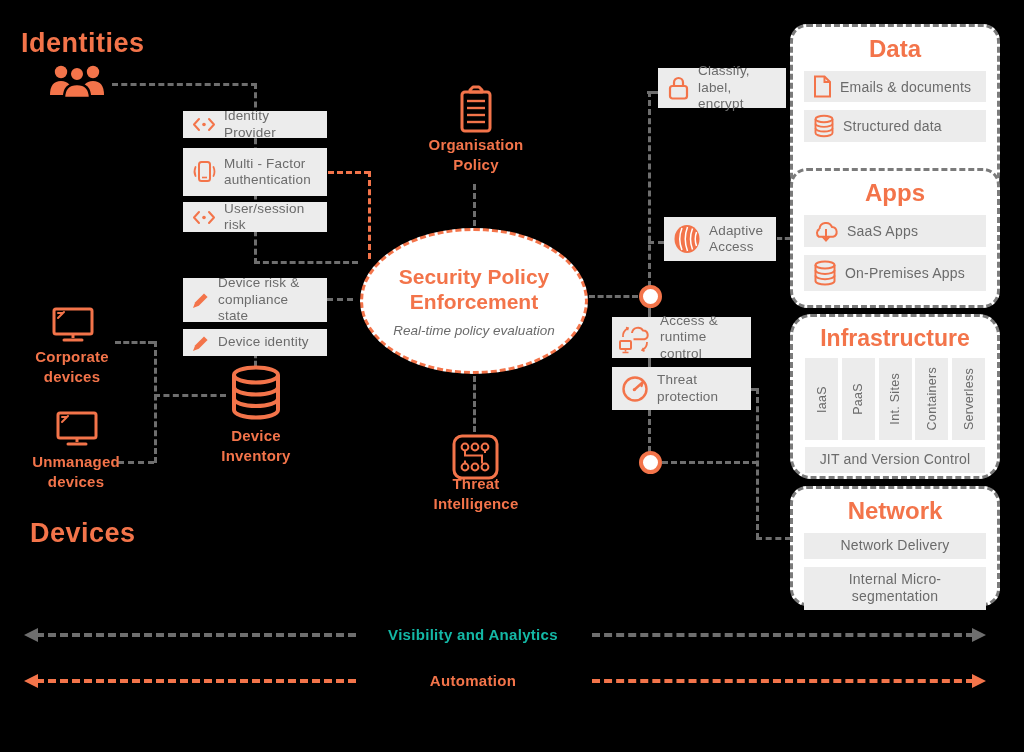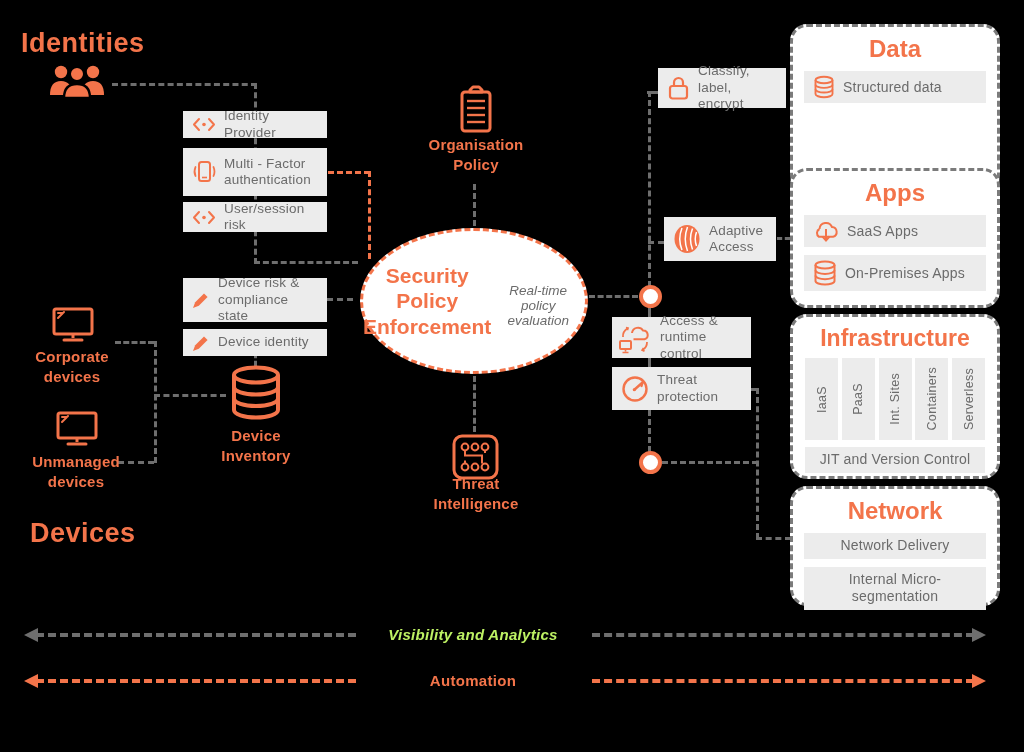--- a/index.html
+++ b/index.html
@@ -17,21 +17,21 @@
   .vline{position:absolute;border-left:3px dashed var(--gray);z-index:1;}
   .oline{border-color:var(--orange);}
   .gbox{position:absolute;background:var(--boxbg);display:flex;align-items:center;gap:8px;
         padding:3px 6px 3px 9px;box-sizing:border-box;color:var(--boxtext);
         font-size:13.5px;line-height:1.22;z-index:2;letter-spacing:.2px;}
   .gbox svg{flex:0 0 auto;}
   .node-label{position:absolute;color:var(--orange);font-weight:bold;font-size:15px;
         text-align:center;line-height:1.35;z-index:2;letter-spacing:.2px;}
   .ellipse{position:absolute;left:360px;top:228px;width:228px;height:146px;background:#fff;
         border:3px dashed var(--orange);border-radius:50%;box-sizing:border-box;z-index:2;
-        display:flex;flex-direction:row;align-items:center;justify-content:center;text-align:center;}
+        display:flex;flex-direction:column;align-items:center;justify-content:center;text-align:center;}
   .ellipse .etitle{color:var(--orange);font-weight:800;font-size:21px;line-height:1.2;width:170px;}
   .ellipse .esub{color:var(--boxtext);font-size:13.5px;margin-top:9px;font-style:italic;}
   .cnode{position:absolute;width:23px;height:23px;border-radius:50%;background:#fff;
         border:4.5px solid var(--orange);box-sizing:border-box;z-index:3;}
   .panel{position:absolute;background:#fff;border:3px dashed #7B7B7B;border-radius:17px;
         box-sizing:border-box;padding:5px 11px;z-index:2;}
   .ptitle{color:var(--orange);font-weight:800;font-size:24px;text-align:center;margin:3px 0 8px;}
   .prow{background:var(--boxbg);display:flex;align-items:center;gap:8px;padding:4px 9px;
         margin-bottom:8px;color:var(--boxtext);font-size:14px;min-height:24px;box-sizing:border-box;letter-spacing:.2px;}
   .prow.center{justify-content:center;text-align:center;line-height:1.25;}
@@ -226,20 +226,27 @@
       <path d="M13 15 L21.5 7.5" stroke="#F3744A" stroke-width="2.4" stroke-linecap="round"></path>
       <path d="M21.5 7.5 l-1 3.4" stroke="#F3744A" stroke-width="2.4" stroke-linecap="round"></path>
       <circle cx="13.5" cy="14.5" r="1.6" fill="#F3744A"></circle>
     </svg>
     <span>Threat protection</span>
   </div>
 
   <div class="panel" style="left:790px;top:24px;width:210px;height:168px;">
     <div class="ptitle">Data</div>
     <div class="prow">
+      <svg width="19" height="23" viewBox="0 0 19 23">
+        <path d="M2 1.5 h9.5 L17 7 v14.5 H2 Z" fill="none" stroke="#F3744A" stroke-width="2"></path>
+        <path d="M11.5 1.5 V7 H17" fill="none" stroke="#F3744A" stroke-width="2"></path>
+      </svg>
+      <span>Emails &amp; documents</span>
+    </div>
+    <div class="prow">
       <svg width="22" height="24" viewBox="0 0 22 24">
         <ellipse cx="11" cy="5" rx="8.5" ry="3.2" fill="none" stroke="#F3744A" stroke-width="1.9"></ellipse>
         <path d="M2.5 5 V19 M19.5 5 V19" stroke="#F3744A" stroke-width="1.9"></path>
         <path d="M2.5 19 a8.5 3.2 0 0 0 17 0 M2.5 9.7 a8.5 3.2 0 0 0 17 0 M2.5 14.3 a8.5 3.2 0 0 0 17 0" fill="none" stroke="#F3744A" stroke-width="1.9"></path>
       </svg>
       <span>Structured data</span>
     </div>
   </div>
 
   <div class="panel" style="left:790px;top:168px;width:210px;height:140px;">
@@ -254,21 +261,21 @@
     <div class="prow" style="min-height:34px;">
       <svg width="24" height="28" viewBox="0 0 24 28">
         <ellipse cx="12" cy="6" rx="9.5" ry="3.6" fill="none" stroke="#F3744A" stroke-width="2"></ellipse>
         <path d="M2.5 6 V22 M21.5 6 V22" stroke="#F3744A" stroke-width="2"></path>
         <path d="M2.5 22 a9.5 3.6 0 0 0 19 0 M2.5 11.3 a9.5 3.6 0 0 0 19 0 M2.5 16.6 a9.5 3.6 0 0 0 19 0" fill="none" stroke="#F3744A" stroke-width="2"></path>
       </svg>
       <span>On-Premises Apps</span>
     </div>
   </div>
 
-  <div class="panel" style="left:790px;top:314px;width:210px;height:165px;padding:5px 12px;">
+  <div class="panel" style="left:790px;top:314px;width:210px;height:165px;padding:5px 12px;border-radius:21px;">
     <div class="ptitle" style="font-size:23px;margin-bottom:6px;">Infrastructure</div>
     <div class="cols">
       <div class="icol">
           <span class="vtext">IaaS</span>
         </div>
       <div class="icol">
           <span class="vtext">PaaS</span>
         </div>
       <div class="icol">
           <span class="vtext">Int. Sites</span>
@@ -284,21 +291,21 @@
   </div>
 
   <div class="panel" style="left:790px;top:486px;width:210px;height:120px;">
     <div class="ptitle">Network</div>
     <div class="prow center">Network Delivery</div>
     <div class="prow center" style="min-height:36px;">Internal Micro-segmentation</div>
   </div>
 
   <div class="ah l" style="left:24px;top:628px;"></div>
   <div class="aline" style="left:36px;top:633px;width:320px;"></div>
-  <div class="arrow-label" style="left:373px;top:626px;color:#bef264;font-style:italic;">Visibility and Analytics</div>
+  <div class="arrow-label" style="left:373px;top:626px;color:#14b8a6;">Visibility and Analytics</div>
   <div class="aline" style="left:592px;top:633px;width:382px;"></div>
   <div class="ah r" style="left:972px;top:628px;"></div>
 
   <div class="ah o l" style="left:24px;top:674px;"></div>
   <div class="aline o" style="left:36px;top:679px;width:320px;"></div>
   <div class="arrow-label" style="left:373px;top:672px;color:#F3744A;">Automation</div>
   <div class="aline o" style="left:592px;top:679px;width:382px;"></div>
   <div class="ah o r" style="left:972px;top:674px;"></div>
 
 </div>

